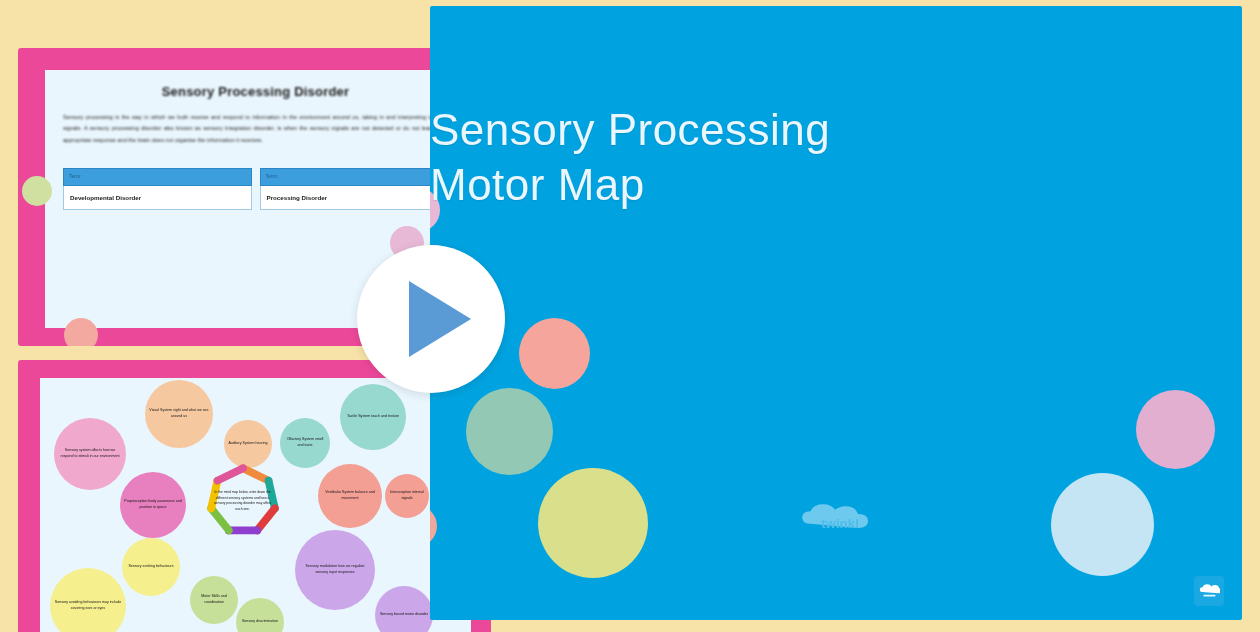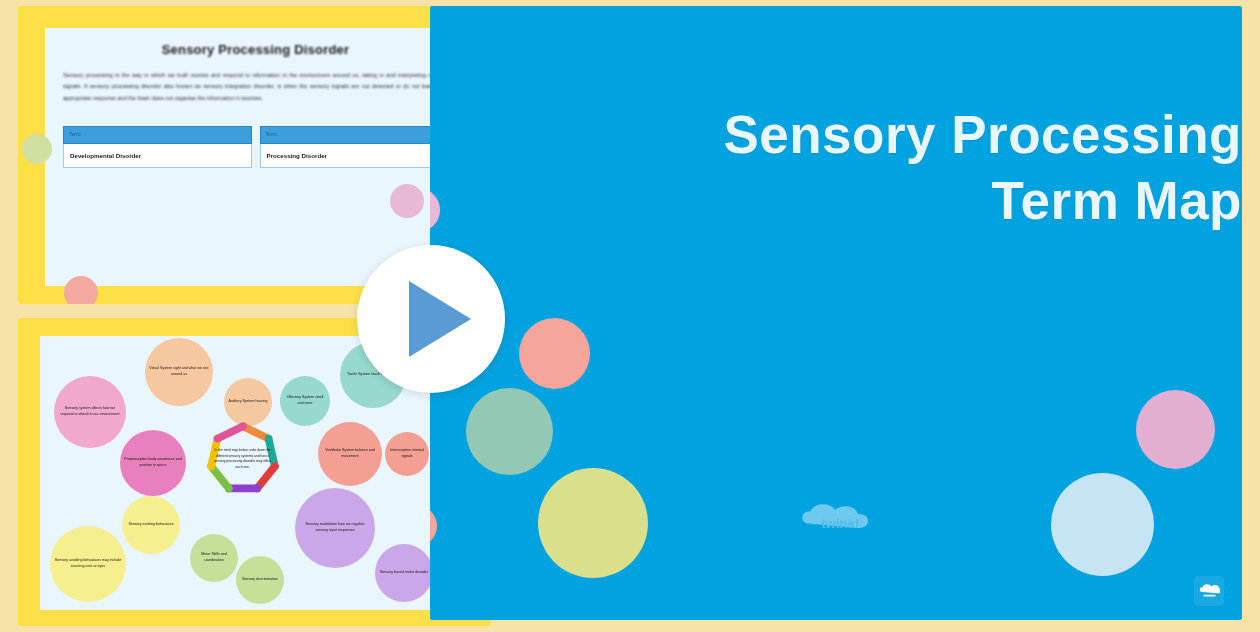--- a/index.html
+++ b/index.html
@@ -25,23 +25,24 @@
     left: 18px;
     top: 6px;
     width: 406px;
     height: 620px;
   }
 
   .thumb {
     position: absolute;
     left: 0;
     width: 473px;
-    background: #fde047;
+    background: #ec4899;
     border-radius: 3px;
     overflow: hidden;
+    margin-top: 42px;
   }
 
   .thumb-1 { top: 0px;   height: 298px; }
   .thumb-2 { top: 312px; height: 308px; }
 
   .thumb-inner {
     position: absolute;
     left: 27px;
     top: 22px;
     right: 25px;
@@ -165,25 +166,25 @@
     background: #00a3e0;
     border-radius: 2px;
     overflow: hidden;
   }
 
   .main-title {
     position: absolute;
     left: 0;
     right: 0;
     top: 96px;
-    text-align: right;
+    text-align: left;
     color: #eaf6fd;
-    font-size: 53px;
+    font-size: 44px;
     line-height: 1.25;
-    font-weight: bold;
+    font-weight: normal;
     letter-spacing: 0.5px;
     text-shadow: 0 1px 2px rgba(0,0,0,.10);
   }
   .main-title .l2 { display: block; }
 
   .deco { position: absolute; border-radius: 50%; }
 
   
   .watermark {
     position: absolute;
@@ -312,21 +313,21 @@
         <div class="deco" style="background: rgb(147, 201, 180); width: 87px; height: 87px; left: 36px; top: 382px;"></div>
         <div class="deco" style="background: rgb(217, 223, 138); width: 110px; height: 110px; left: 108px; top: 462px;"></div>
         <div class="deco" style="background: rgb(227, 175, 208); width: 79px; height: 79px; left: 706px; top: 384px;"></div>
         <div class="deco" style="background: rgb(197, 229, 245); width: 103px; height: 103px; left: 621px; top: 467px;"></div>
         <div class="deco" style="background: rgb(232, 185, 214); width: 44px; height: 44px; left: -34px; top: 182px;"></div>
         <div class="deco" style="background: rgb(240, 167, 156); width: 42px; height: 42px; left: -35px; top: 499px;"></div>
       </div>
 
     <div class="main-title">
       <span class="l2">Sensory Processing</span>
-      <span class="l2">Term Map</span>
+      <span class="l2">Motor Map</span>
     </div>
 
     <div class="watermark">
       <svg viewBox="0 0 120 48" width="84" height="34">
         <path d="M18 28 q-12 0 -12 -9 q0 -9 12 -9 q4 -10 18 -10 q12 0 17 8 q6 -5 15 -5 q14 0 18 11 q14 0 14 10 q0 10 -14 10 z" fill="#eaf6fd" opacity="0.85"></path>
         <text x="60" y="34" font-family="Liberation Sans, sans-serif" font-size="19" font-weight="bold" fill="#8fd3f0" text-anchor="middle">twinkl</text>
       </svg>
     </div>
 
     <div class="corner-badge">

